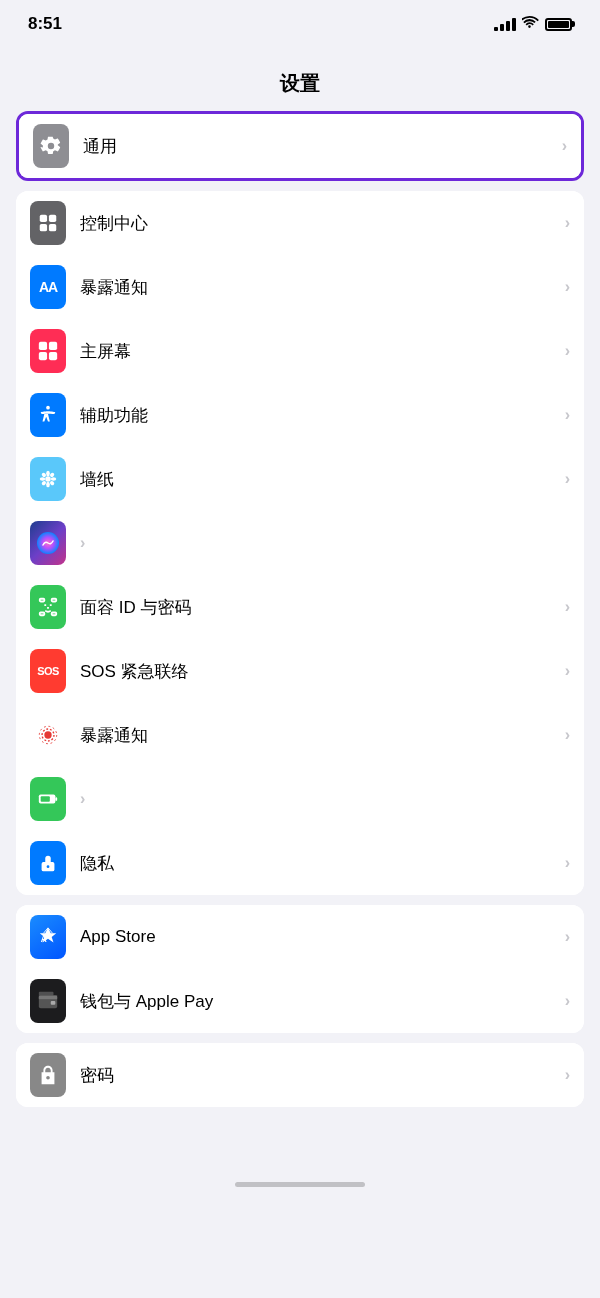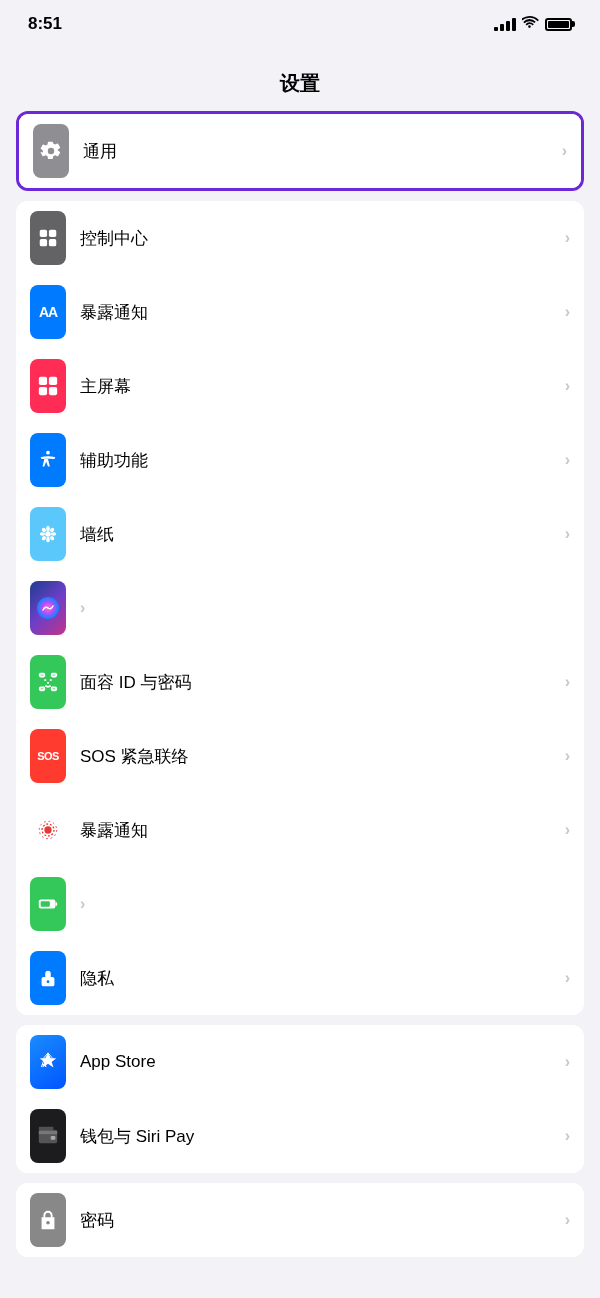--- a/index.html
+++ b/index.html
@@ -105,21 +105,21 @@
       bottom: 0;
       left: 58px;
       right: 0;
       height: 0.5px;
       background: #c6c6c8;
     }
 
     
     .row-icon {
       width: 36px;
-      height: 54px;
+      height: 44px;
       border-radius: 8px;
       display: flex;
       align-items: center;
       justify-content: center;
       flex-shrink: 0;
       margin-right: 14px;
       font-size: 20px;
       color: #fff;
       overflow: hidden;
     }
@@ -338,21 +338,21 @@
       </div>
       <div class="settings-row">
         <div class="row-icon" style="background: rgb(28, 28, 30);">
           <svg width="22" height="22" viewBox="0 0 24 24" fill="none">
       <rect x="2" y="6" width="20" height="14" rx="2" fill="#555"></rect>
       <rect x="2" y="6" width="20" height="4" fill="#777"></rect>
       <rect x="15" y="12" width="5" height="4" rx="1" fill="#aaa"></rect>
       <rect x="2" y="2" width="16" height="4" rx="1" fill="#666" opacity="0.7"></rect>
     </svg>
         </div>
-        <span class="row-label">钱包与 Siri Pay</span>
+        <span class="row-label">钱包与 Apple Pay</span>
         <span class="chevron">›</span>
       </div>
     </div>
     <div class="settings-group">
       <div class="settings-row">
         <div class="row-icon" style="background: rgb(136, 136, 136);">
           <svg width="22" height="22" viewBox="0 0 24 24" fill="white">
       <path d="M12 2C9.24 2 7 4.24 7 7v2H5v13h14V9h-2V7c0-2.76-2.24-5-5-5zm0 2c1.66 0 3 1.34 3 3v2H9V7c0-1.66 1.34-3 3-3zm0 9a2 2 0 110 4 2 2 0 010-4z"></path>
     </svg>
         </div>

